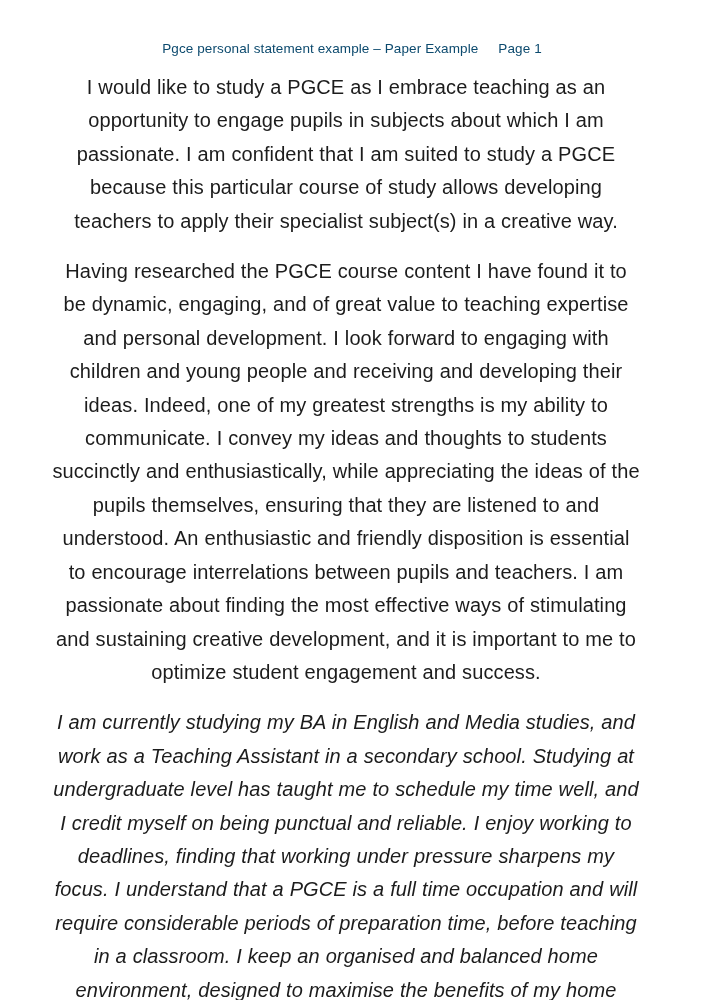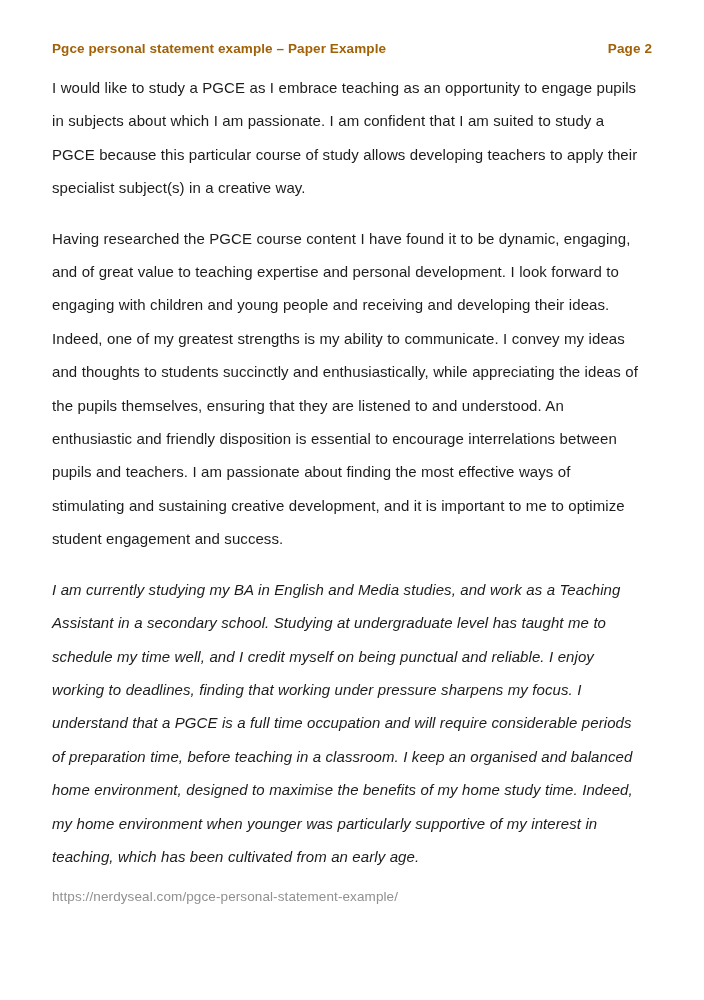--- a/index.html
+++ b/index.html
@@ -17,48 +17,47 @@
     position: relative;
     width: 704px;
     min-height: 1000px;
     box-sizing: border-box;
     padding: 0 52px;
     background: #ffffff;
   }
   .page-header {
     display: flex;
     align-items: baseline;
-    justify-content: space-between;
+    justify-content: center;
     padding-top: 40px;
     padding-bottom: 4px;
-    color: #a16207;
+    color: #0c4a6e;
     font-size: 13.5px;
     line-height: 18px;
     letter-spacing: 0.1px;
-    font-weight: bold;
   }
   .header-title {
     white-space: nowrap;
     overflow: hidden;
     text-overflow: ellipsis;
   }
   .header-page-number {
     flex: 0 0 auto;
     padding-left: 20px;
     white-space: nowrap;
   }
   .body-content {
     padding-top: 9px;
   }
   .body-paragraph {
     margin: 0 12px 17px 0;
     color: #1c1c1c;
-    font-size: 15px;
+    font-size: 20px;
     line-height: 33.4px;
-    text-align: left;
+    text-align: center;
     letter-spacing: 0.005em;
     word-spacing: 0.01em;
   }
   .body-paragraph:last-child {
     margin-bottom: 0;
     font-style: italic;
   }
   .page-footer {
     padding-top: 14px;
     padding-bottom: 40px;
@@ -71,21 +70,21 @@
     letter-spacing: 0.1px;
   }
 </style>
 </head>
 <body>
 
 <div class="page">
 
   <div class="page-header">
     <div class="header-title">Pgce personal statement example – Paper Example</div>
-    <div class="header-page-number">Page 2</div>
+    <div class="header-page-number">Page 1</div>
   </div>
 
   <div class="body-content">
     <p class="body-paragraph">I would like to study a PGCE as I embrace teaching as an opportunity to engage pupils in subjects about which I am passionate. I am confident that I am suited to study a PGCE because this particular course of study allows developing teachers to apply their specialist subject(s) in a creative way.</p>
     <p class="body-paragraph">Having researched the PGCE course content I have found it to be dynamic, engaging, and of great value to teaching expertise and personal development. I look forward to engaging with children and young people and receiving and developing their ideas. Indeed, one of my greatest strengths is my ability to communicate. I convey my ideas and thoughts to students succinctly and enthusiastically, while appreciating the ideas of the pupils themselves, ensuring that they are listened to and understood. An enthusiastic and friendly disposition is essential to encourage interrelations between pupils and teachers. I am passionate about finding the most effective ways of stimulating and sustaining creative development, and it is important to me to optimize student engagement and success.</p>
     <p class="body-paragraph">I am currently studying my BA in English and Media studies, and work as a Teaching Assistant in a secondary school. Studying at undergraduate level has taught me to schedule my time well, and I credit myself on being punctual and reliable. I enjoy working to deadlines, finding that working under pressure sharpens my focus. I understand that a PGCE is a full time occupation and will require considerable periods of preparation time, before teaching in a classroom. I keep an organised and balanced home environment, designed to maximise the benefits of my home study time. Indeed, my home environment when younger was particularly supportive of my interest in teaching, which has been cultivated from an early age.</p>
   </div>
 
   <div class="page-footer">
     <a class="footer-link" href="#">https://nerdyseal.com/pgce-personal-statement-example/</a>

